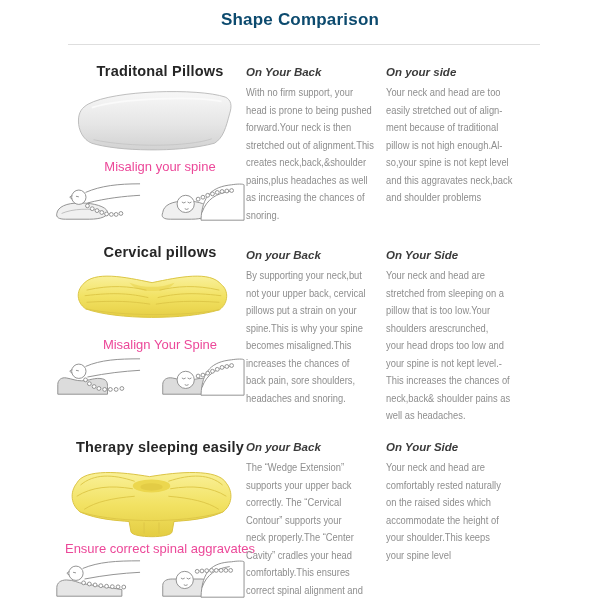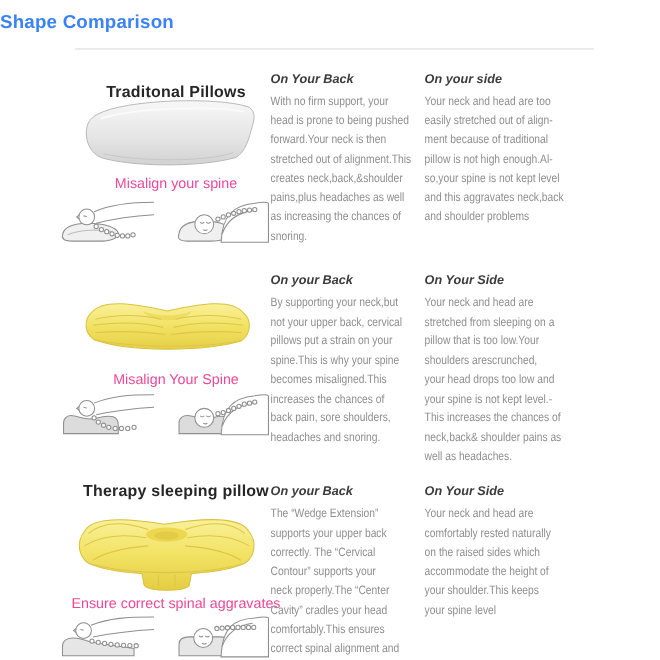--- a/index.html
+++ b/index.html
@@ -1,37 +1,37 @@
 <!DOCTYPE html>
 <html><head>
 <meta charset="utf-8">
 <style>
   html,body{margin:0;padding:0;background:#fff;}
   .page{position:relative;width:600px;height:600px;background:#ffffff;overflow:hidden;
         font-family:"Liberation Sans",sans-serif;}
-  .title{position:absolute;top:10px;left:0;width:600px;text-align:left;
-         color:#3b82f6;font-size:17px;font-weight:bold;letter-spacing:.2px;}
+  .title{position:absolute;top:10px;left:0;width:600px;text-align:center;
+         color:#0c4a6e;font-size:17px;font-weight:bold;letter-spacing:.2px;}
   .divider{position:absolute;top:44px;left:68px;width:472px;height:1px;background:#dedede;}
 
   .row-name{position:absolute;left:40px;width:240px;text-align:center;
             font-size:14.5px;font-weight:bold;color:#262626;letter-spacing:.2px;}
   .caption{position:absolute;left:30px;width:260px;text-align:center;
            font-size:13px;color:#ec4899;}
   .colhead{position:absolute;font-size:11.5px;font-weight:bold;color:#3b3b3b;font-style:italic;}
   .bodytxt{position:absolute;font-size:11px;line-height:17.5px;color:#8e8e8e;
            white-space:pre;transform:scaleX(.85);transform-origin:left top;}
   .mid{left:246px;}
   .sidec{left:386px;}
 
   .pillow{position:absolute;}
   .figs{position:absolute;left:52px;width:206px;display:flex;gap:14px;}
   .figs svg{display:block;}
 
   
-  .r1-name{top:76px;}   .r1-pillow{top:85px;left:74px;}  .r1-cap{top:159px;} .r1-figs{top:180px;}
+  .r1-name{top:63px;}   .r1-pillow{top:85px;left:74px;}  .r1-cap{top:159px;} .r1-figs{top:180px;}
   .r1-head{top:66px;}   .r1-body{top:84px;}
   .r2-name{top:244px;}  .r2-pillow{top:263px;left:72px;} .r2-cap{top:337px;} .r2-figs{top:355px;}
   .r2-head{top:249px;}  .r2-body{top:267px;}
   .r3-name{top:439px;}  .r3-pillow{top:457px;left:64px;} .r3-cap{top:541px;} .r3-figs{top:557px;}
   .r3-head{top:441px;}  .r3-body{top:459px;}
 </style>
 </head>
 <body>
 
 <div class="page">
@@ -114,20 +114,21 @@
 snoring.</div>
   <div class="colhead sidec r1-head">On your side</div>
   <div class="bodytxt sidec r1-body">Your neck and head are too
 easily stretched out of align-
 ment because of traditional
 pillow is not high enough.Al-
 so,your spine is not kept level
 and this aggravates neck,back
 and shoulder problems</div>
 
+  <div class="row-name r2-name">Cervical pillows</div>
 
   <div class="pillow r2-pillow">
     <svg width="162" height="58" viewBox="0 0 170 62">
       <defs>
         <linearGradient id="gp2" x1="0" y1="0" x2="0" y2="1">
           <stop offset="0" stop-color="#f9f09a"></stop>
             <stop offset="0.5" stop-color="#f2e263"></stop>
             <stop offset="1" stop-color="#e6cf45"></stop>
         </linearGradient>
       </defs>
@@ -204,21 +205,21 @@
   <div class="bodytxt sidec r2-body">Your neck and head are
 stretched from sleeping on a
 pillow that is too low.Your
 shoulders arescrunched,
 your head drops too low and
 your spine is not kept level.-
 This increases the chances of
 neck,back&amp; shoulder pains as
 well as headaches.</div>
 
-  <div class="row-name r3-name">Therapy sleeping pillow</div>
+  <div class="row-name r3-name">Therapy sleeping easily</div>
 
   <div class="pillow r3-pillow">
     <svg width="176" height="86" viewBox="0 0 185 92">
       <defs>
         <linearGradient id="gp3" x1="0" y1="0" x2="0" y2="1">
           <stop offset="0" stop-color="#f9f097"></stop>
             <stop offset="0.5" stop-color="#f2e263"></stop>
             <stop offset="1" stop-color="#e4cd42"></stop>
         </linearGradient>
       </defs>

